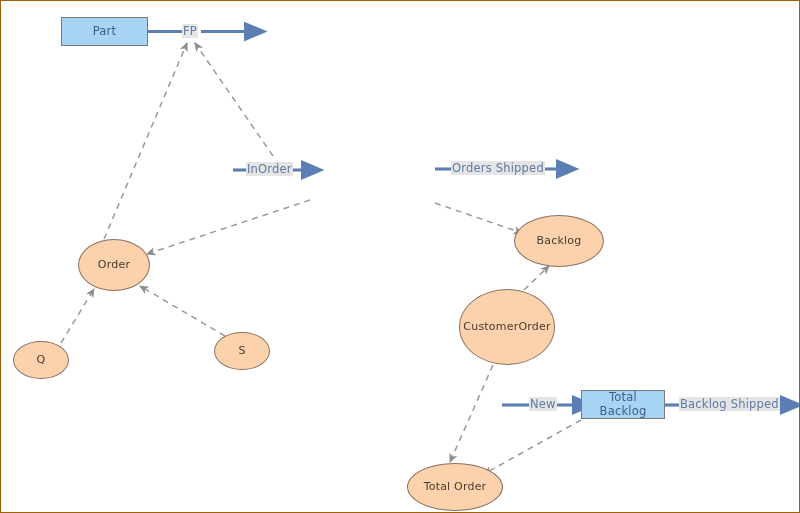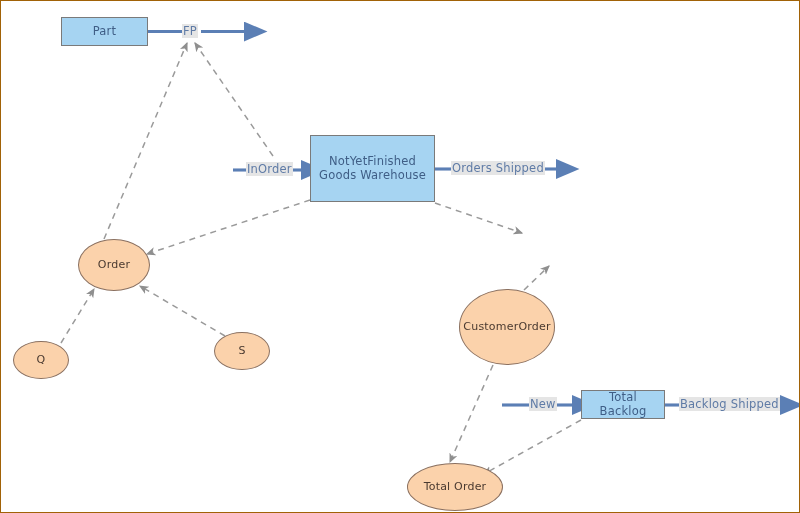--- a/index.html
+++ b/index.html
@@ -103,40 +103,40 @@
       <line x1="523" y1="289" x2="548" y2="265" marker-end="url(#grayArrow)"></line>
       <line x1="492" y1="364" x2="449" y2="461" marker-end="url(#grayArrow)"></line>
       <line x1="580" y1="419" x2="483" y2="473" marker-end="url(#grayArrow)"></line>
     </g>
   </svg>
 
   <div class="node stock" style="left:60px; top:16px; width:87px; height:29px;">
     <span>Part</span>
   </div>
 
-  <div class="node stock" style="left:309px; top:134px; width:125px; height:67px;">
-    <span>NotYetFinished Goods Warehouse</span>
-  </div>
 
   <div class="node var" style="left:77px; top:238px; width:72px; height:52px;">
     <span>Order</span>
   </div>
 
   <div class="node stock" style="left:580px; top:389px; width:84px; height:29px;">
     <span>Total Backlog</span>
   </div>
 
   <div class="node var" style="left:12px; top:340px; width:56px; height:38px;">
     <span>Q</span>
   </div>
 
   <div class="node var" style="left:213px; top:331px; width:56px; height:38px;">
     <span>S</span>
   </div>
 
+  <div class="node var" style="left:513px; top:214px; width:90px; height:52px;">
+    <span>Backlog</span>
+  </div>
 
   <div class="node var" style="left:458px; top:288px; width:96px; height:76px;">
     <span>CustomerOrder</span>
   </div>
 
   <div class="node var" style="left:406px; top:462px; width:96px; height:48px;">
     <span>Total Order</span>
   </div>
 
   <div class="flow-label" style="left:181px; top:23px;">

